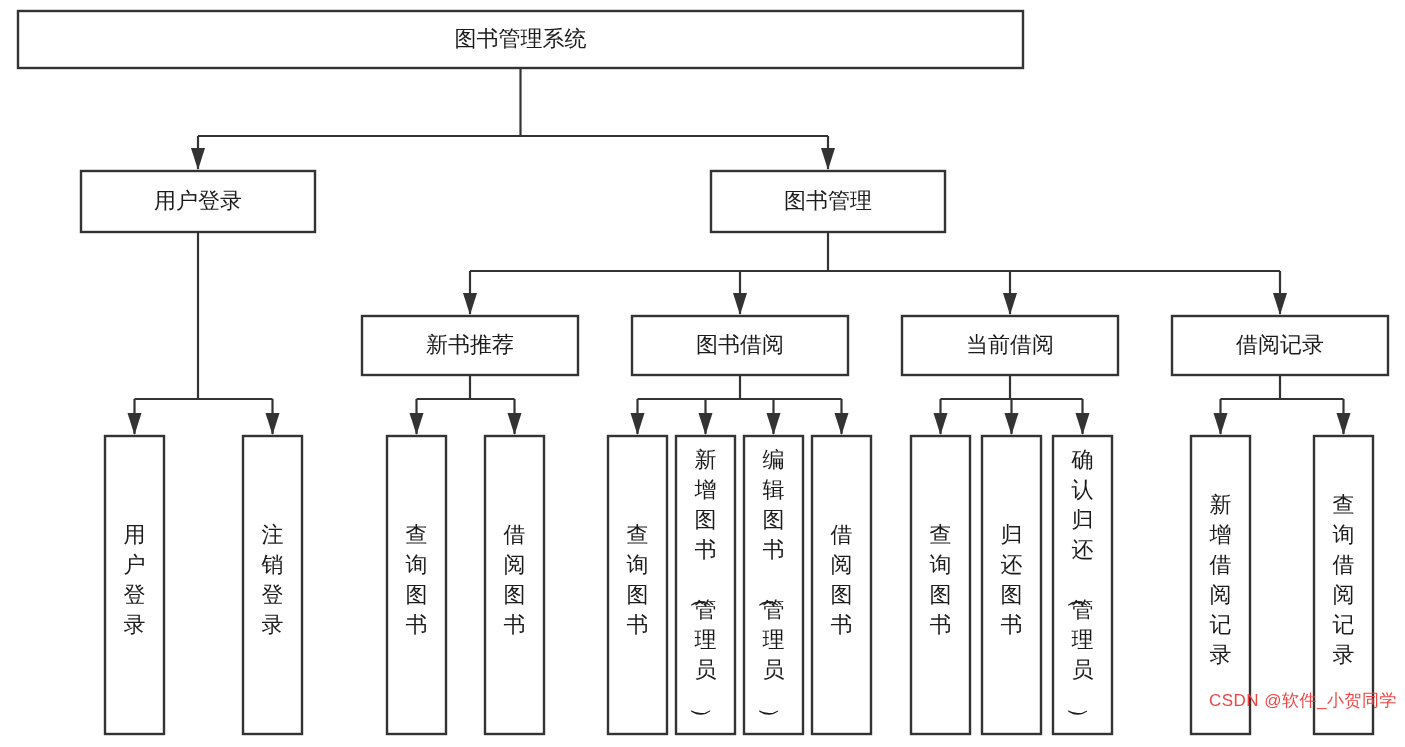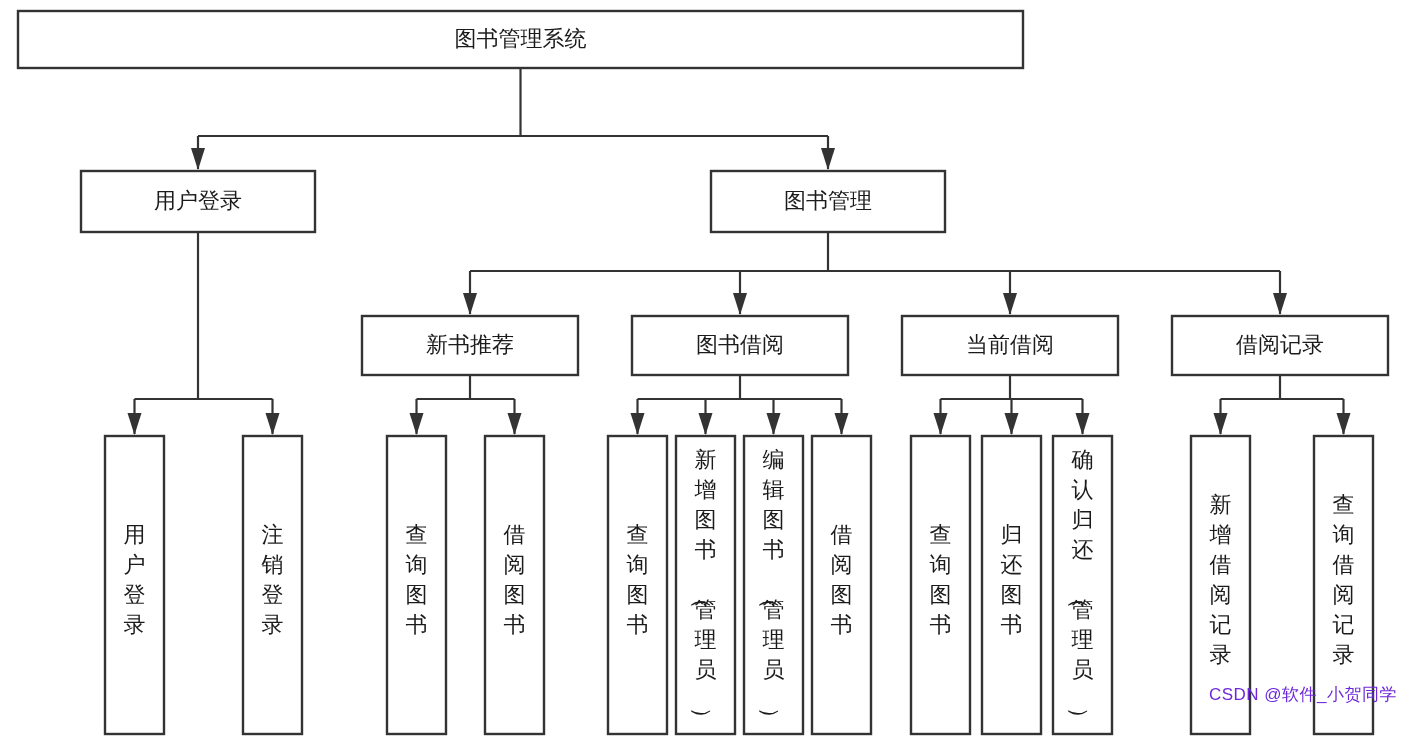--- a/index.html
+++ b/index.html
@@ -45,24 +45,24 @@
     stroke-width: 2.2;
     fill: none;
   }
   .edge-arrow {
     fill: #333333;
     stroke: none;
   }
   .watermark {
     position: absolute;
     right: 8px;
-    bottom: 10px;
+    bottom: 4px;
     font-family: "Liberation Sans", "DejaVu Sans", sans-serif;
     font-size: 17px;
-    color: #6d28d9;
+    color: #ef4444;
     letter-spacing: 0.5px;
     white-space: nowrap;
     user-select: none;
   }
 </style>
 </head>
 <body>
 
 <div id="diagram-root">
   <svg id="diagram-svg" width="1405" height="747" viewBox="0 0 1405 747" xmlns="http://www.w3.org/2000/svg">

